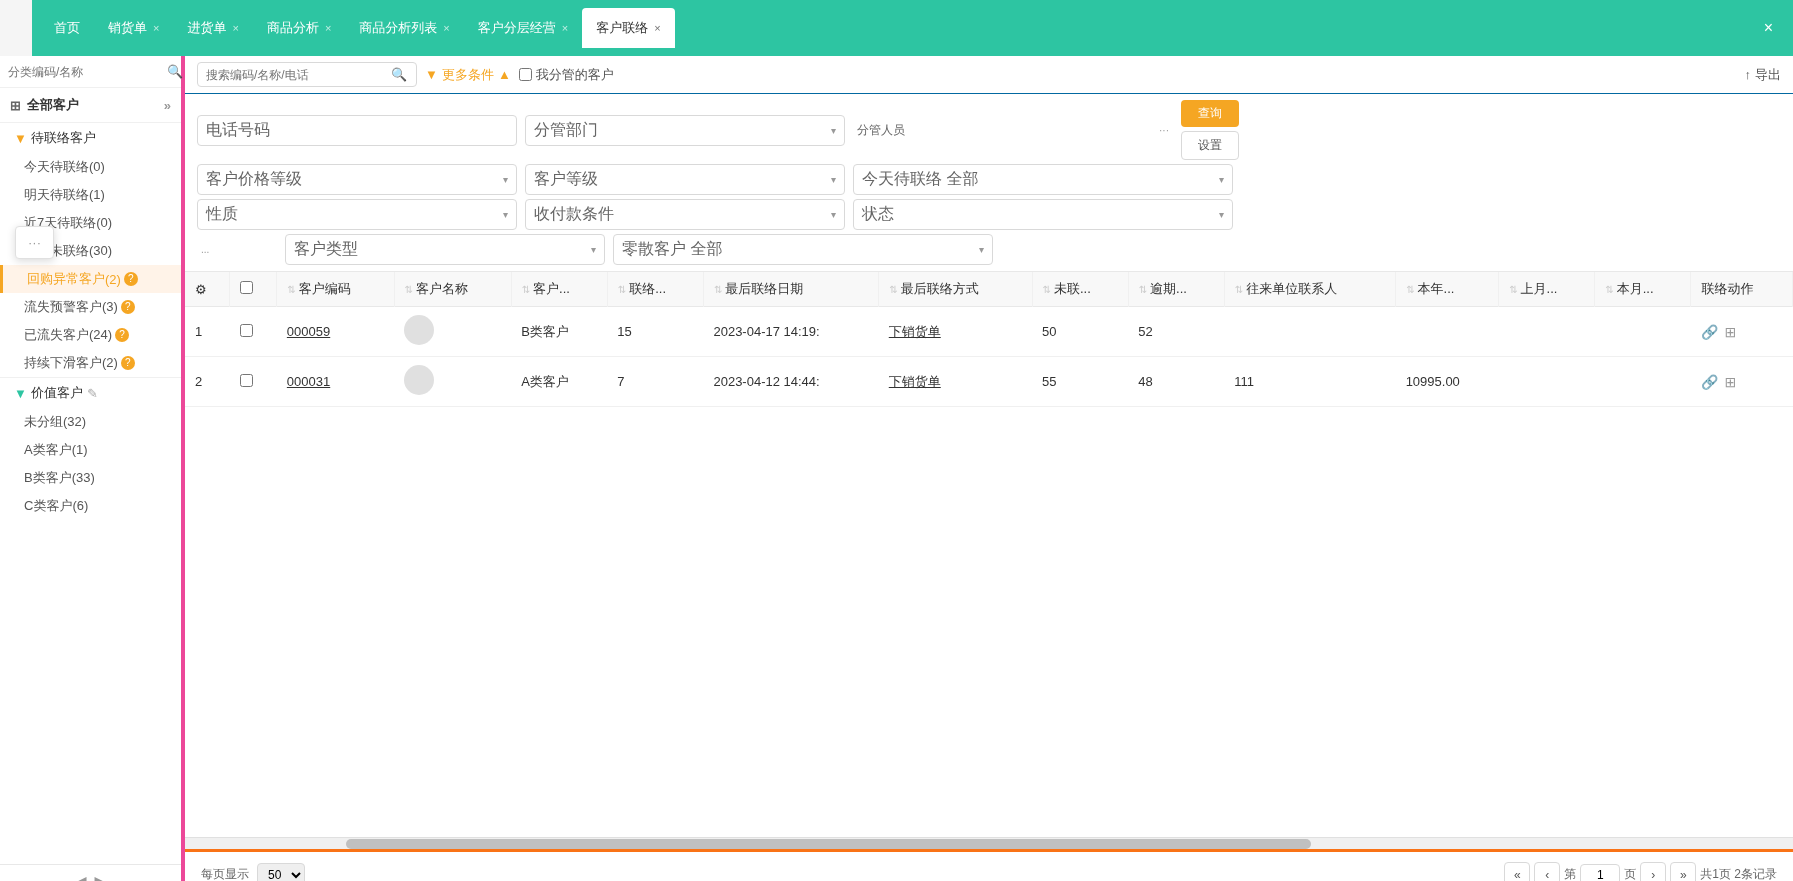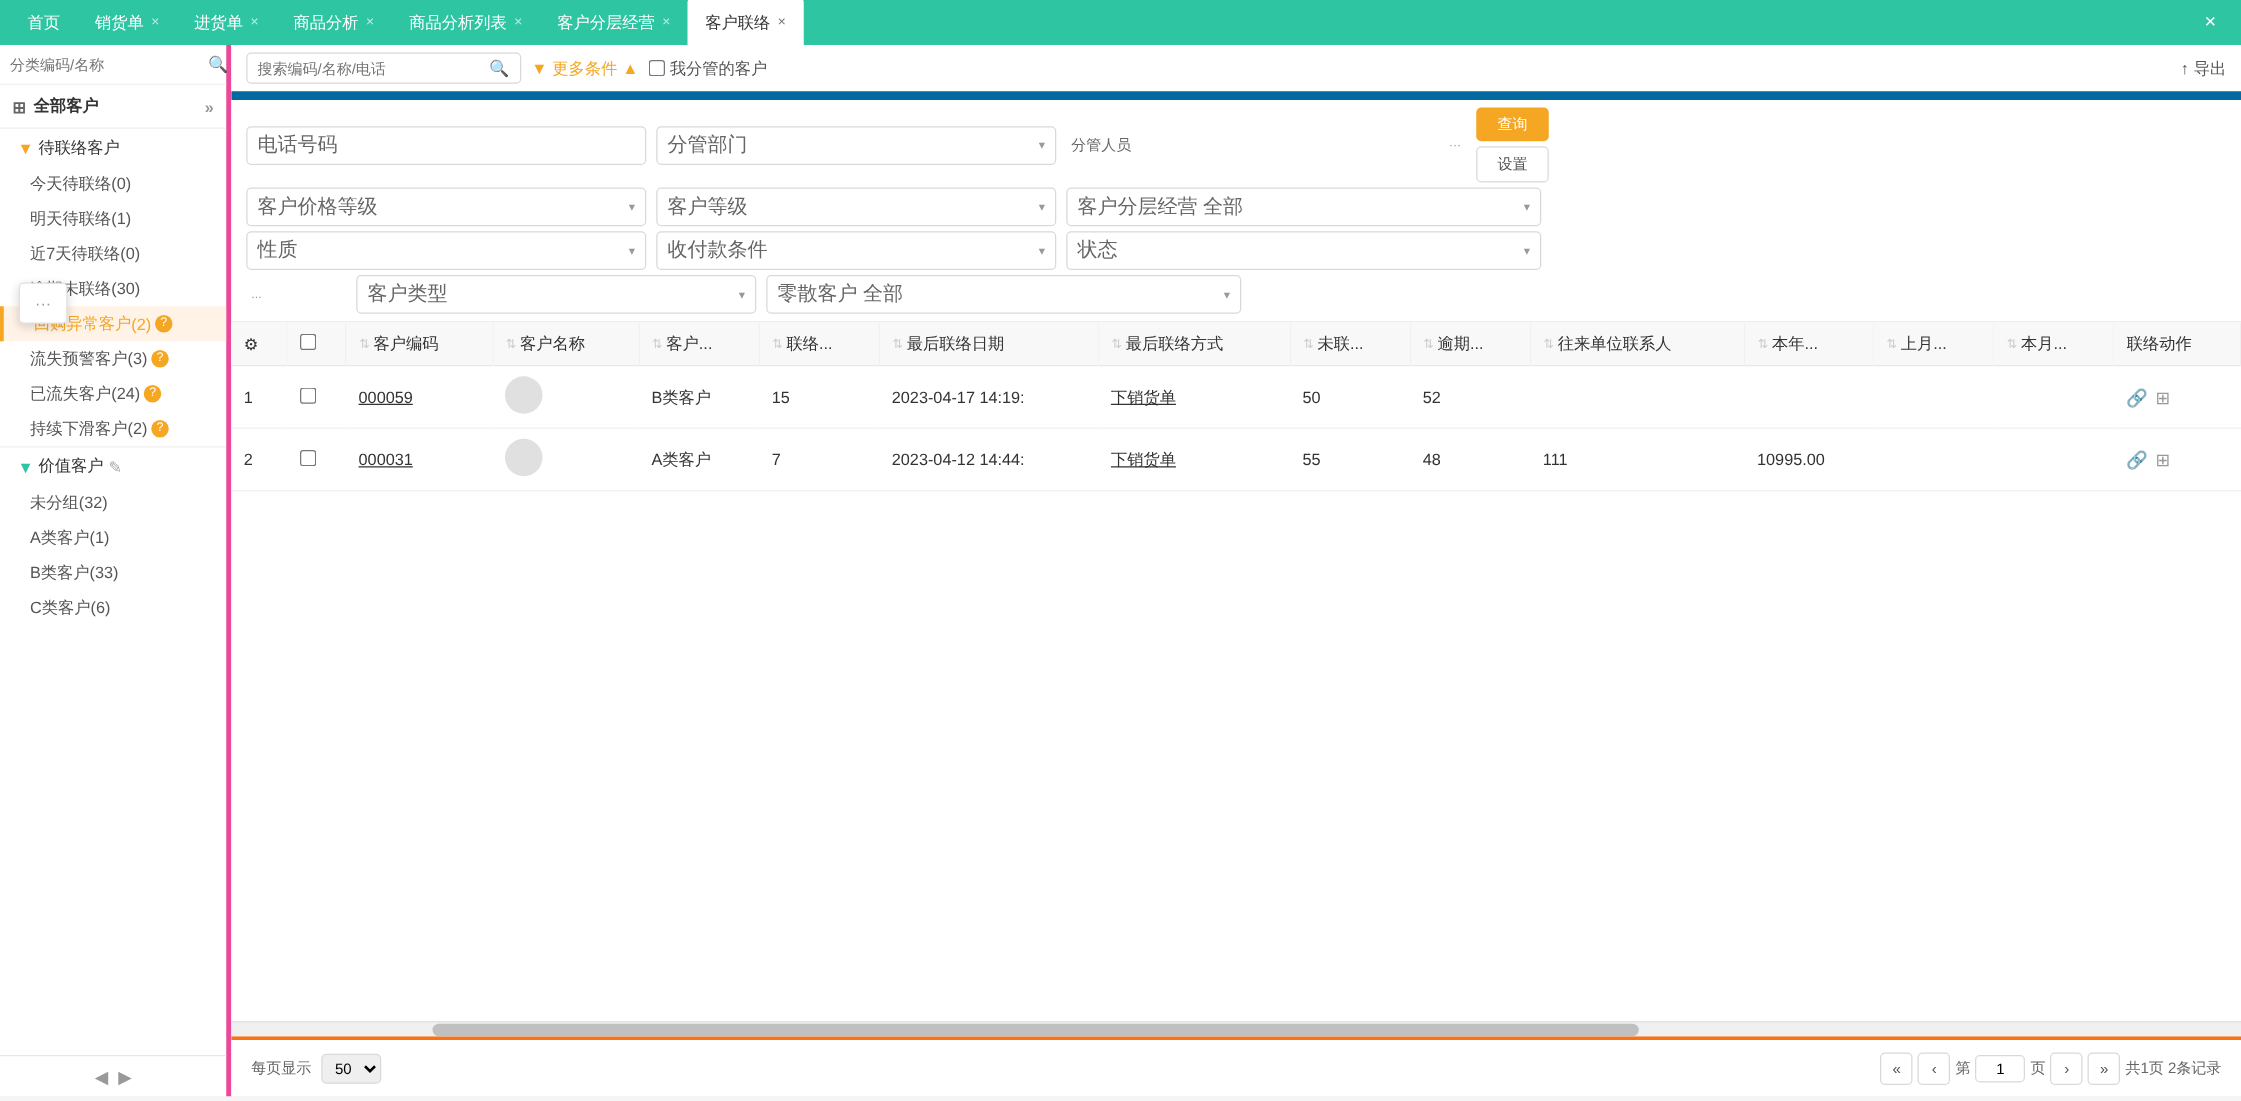--- a/index.html
+++ b/index.html
@@ -1,25 +1,26 @@
 <!DOCTYPE html>
 <html><head>
   <meta charset="utf-8">
   <style>
     * { box-sizing: border-box; margin: 0; padding: 0; font-family: 'Microsoft YaHei', Arial, sans-serif; font-size: 13px; }
     body { background: #f5f5f5; overflow: hidden; width: 1793px; height: 881px; }
 
     
     .top-nav {
-      height: 36px;
+      height: 56px;
       background: #2dc5a2;
       display: flex;
       align-items: center;
       padding: 0 8px;
       color: white;
+      margin-left: 32px;
     }
     .top-nav .nav-item {
       padding: 0 14px;
       height: 40px;
       display: flex;
       align-items: center;
       cursor: pointer;
       white-space: nowrap;
       color: white;
       font-size: 13px;
@@ -142,21 +143,21 @@
     .content-area {
       flex: 1;
       display: flex;
       flex-direction: column;
       overflow: hidden;
     }
 
     
     .filter-bar {
       background: white;
-      border-bottom: 7px solid #0369a1;
+      border-bottom: 1px solid #0369a1;
       padding: 6px 12px;
       display: flex;
       align-items: center;
       gap: 8px;
       flex-shrink: 0;
     }
     .filter-bar .search-input-wrap {
       display: flex;
       align-items: center;
       border: 1px solid #d9d9d9;
@@ -555,21 +556,21 @@
       <div class="adv-filter-row">
         <div class="filter-field" style="max-width:320px">
           <span class="label">客户价格等级</span>
           <span class="chevron">▾</span>
         </div>
         <div class="filter-field" style="max-width:320px">
           <span class="label">客户等级</span>
           <span class="chevron">▾</span>
         </div>
         <div class="filter-field" style="max-width:380px; flex:1.5">
-          <span class="label">客户分层经营 全部</span>
+          <span class="label">今天待联络 全部</span>
           <span class="chevron">▾</span>
         </div>
       </div>
 
       <div class="adv-filter-row">
         <div class="filter-field" style="max-width:320px">
           <span class="label">性质</span>
           <span class="chevron">▾</span>
         </div>
         <div class="filter-field" style="max-width:320px">

